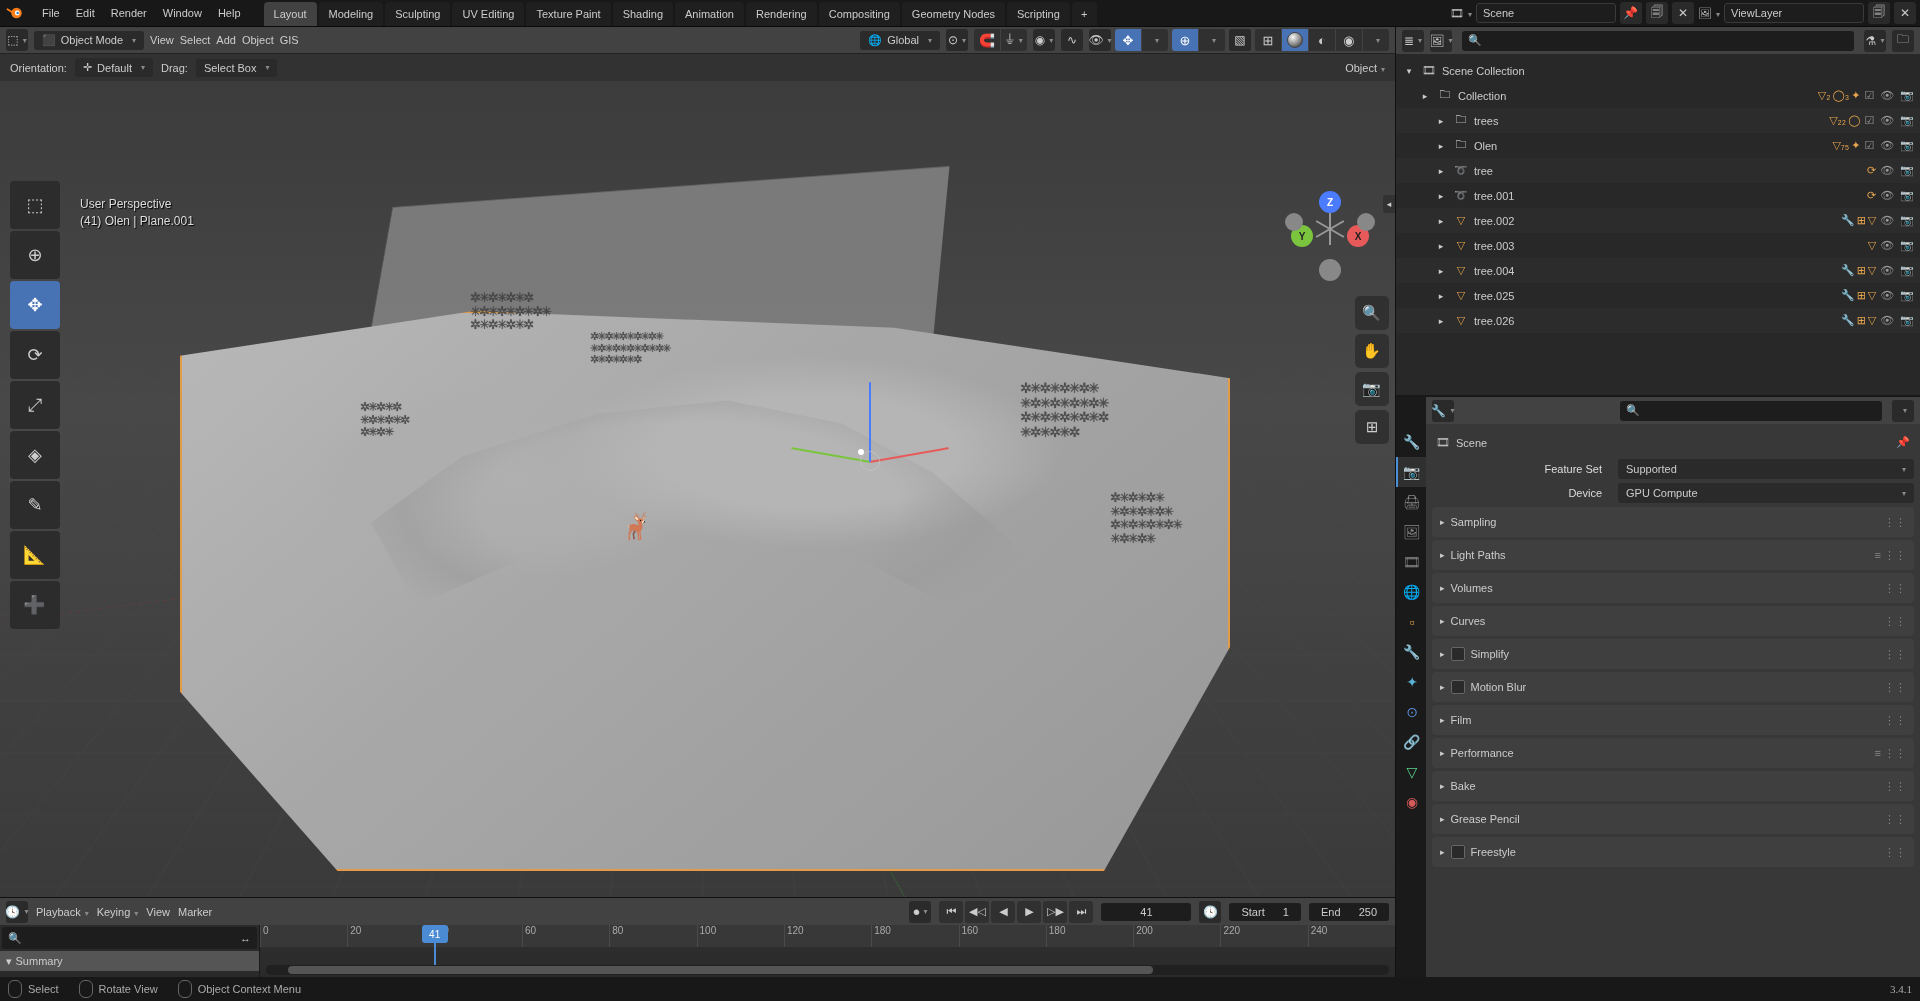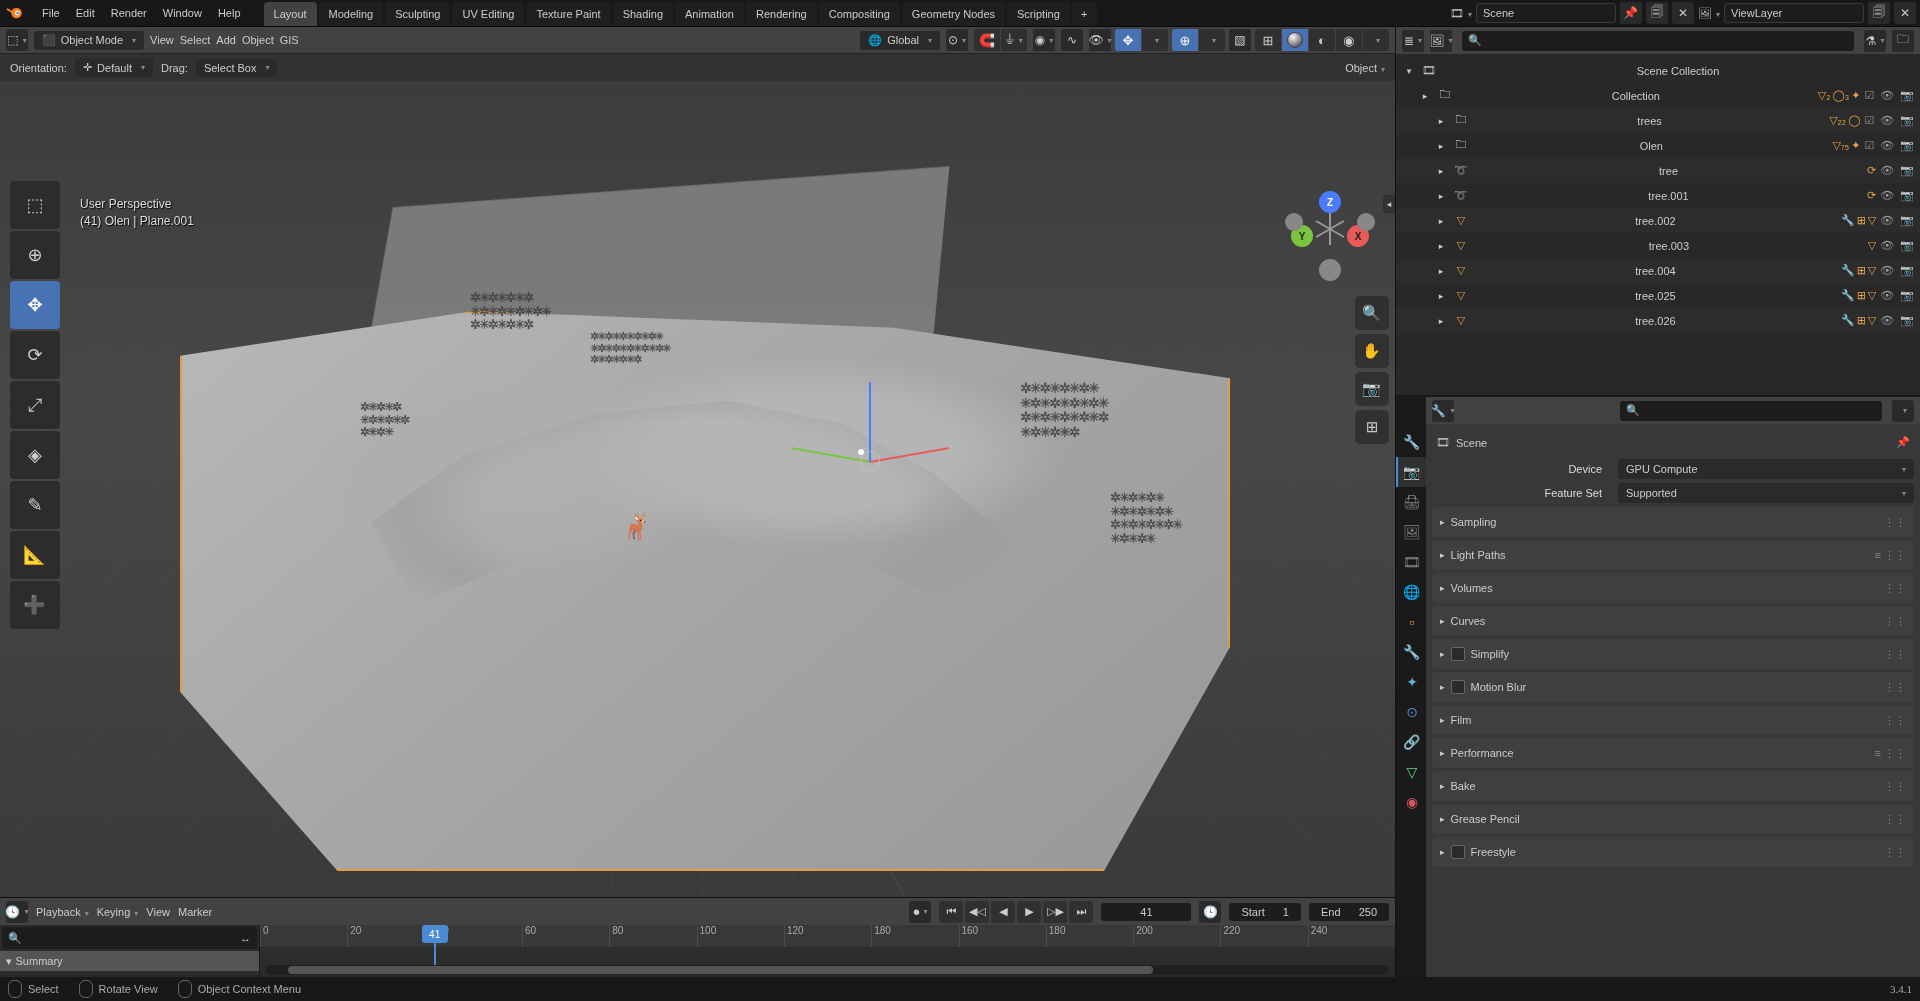--- a/index.html
+++ b/index.html
@@ -78,21 +78,21 @@
 .collapse-handle { position:absolute; right:0; top:114px; width:12px; height:18px; background:#323232; border-radius:3px 0 0 3px; display:flex; align-items:center; justify-content:center; font-size:9px; }
 .right-zone { width:525px; display:flex; flex-direction:column; background:#303030; border-left:1px solid #111; }
 .outliner { flex:0 0 370px; display:flex; flex-direction:column; border-bottom:2px solid #181818; }
 .outliner-hdr { height:27px; background:#424242; display:flex; align-items:center; gap:6px; padding:0 6px; }
 .search-outliner { flex:1; background:#1d1d1d; border-radius:3px; height:20px; display:flex; align-items:center; padding:0 6px; gap:4px; margin:0 4px; }
 .outliner-body { flex:1; overflow:auto; padding:4px 0; background:#282828; }
 .outliner-row { height:25px; display:flex; align-items:center; gap:4px; padding-right:6px; }
 .outliner-row.alt { background:#2c2c2c; }
 .outliner-row .toggle { width:14px; display:flex; justify-content:center; font-size:9px; }
 .outliner-row .oicon { width:18px; display:flex; justify-content:center; }
-.outliner-row .label { flex:1; white-space:nowrap; overflow:hidden;text-align:center; }
+.outliner-row .label { flex:1; white-space:nowrap; overflow:hidden; }
 .outliner-row .badges { display:flex; gap:2px; color:#e8a54e; font-size:11px; }
 .outliner-row .visicons { display:flex; gap:6px; color:#999; }
 .properties { flex:1; display:flex; min-height:0; }
 .prop-tabs { width:30px; background:#1a1a1a; display:flex; flex-direction:column; padding-top:30px; }
 .prop-tab { height:30px; display:flex; align-items:center; justify-content:center; font-size:14px; color:#888; border-left:2px solid transparent; }
 .prop-tab.active { background:#303030; border-left-color:#4a90d9; color:#ccc; }
 .prop-body { flex:1; display:flex; flex-direction:column; background:#383838; }
 .prop-hdr { height:27px; background:#424242; display:flex; align-items:center; gap:6px; padding:0 6px; }
 .prop-content { flex:1; overflow:auto; padding:6px; }
 .breadcrumb { display:flex; align-items:center; gap:6px; padding:6px 4px; }
@@ -557,29 +557,29 @@
           <span class="icon-btn dropdown-caret"></span>
         </div>
         <div class="prop-content">
           <div class="breadcrumb">
             <span>🎞</span>
             <span>Scene</span>
             <span style="flex:1"></span>
             <span>📌</span>
           </div>
           <div class="field-row">
+            <div class="lbl">Feature Set</div>
+            <div class="val dropdown-caret">
+                <span>Supported</span>
+              </div>
+          </div>
+          <div class="field-row">
             <div class="lbl">Device</div>
             <div class="val dropdown-caret">
                 <span>GPU Compute</span>
-              </div>
-          </div>
-          <div class="field-row">
-            <div class="lbl">Feature Set</div>
-            <div class="val dropdown-caret">
-                <span>Supported</span>
               </div>
           </div>
           <div id="render-panels">
               <div class="panel">
                 <div class="panel-hdr">
     <span class="chev">▸</span>
 
     <span>Sampling</span>
     <span class="panel-dots">⋮⋮</span>
   </div>

